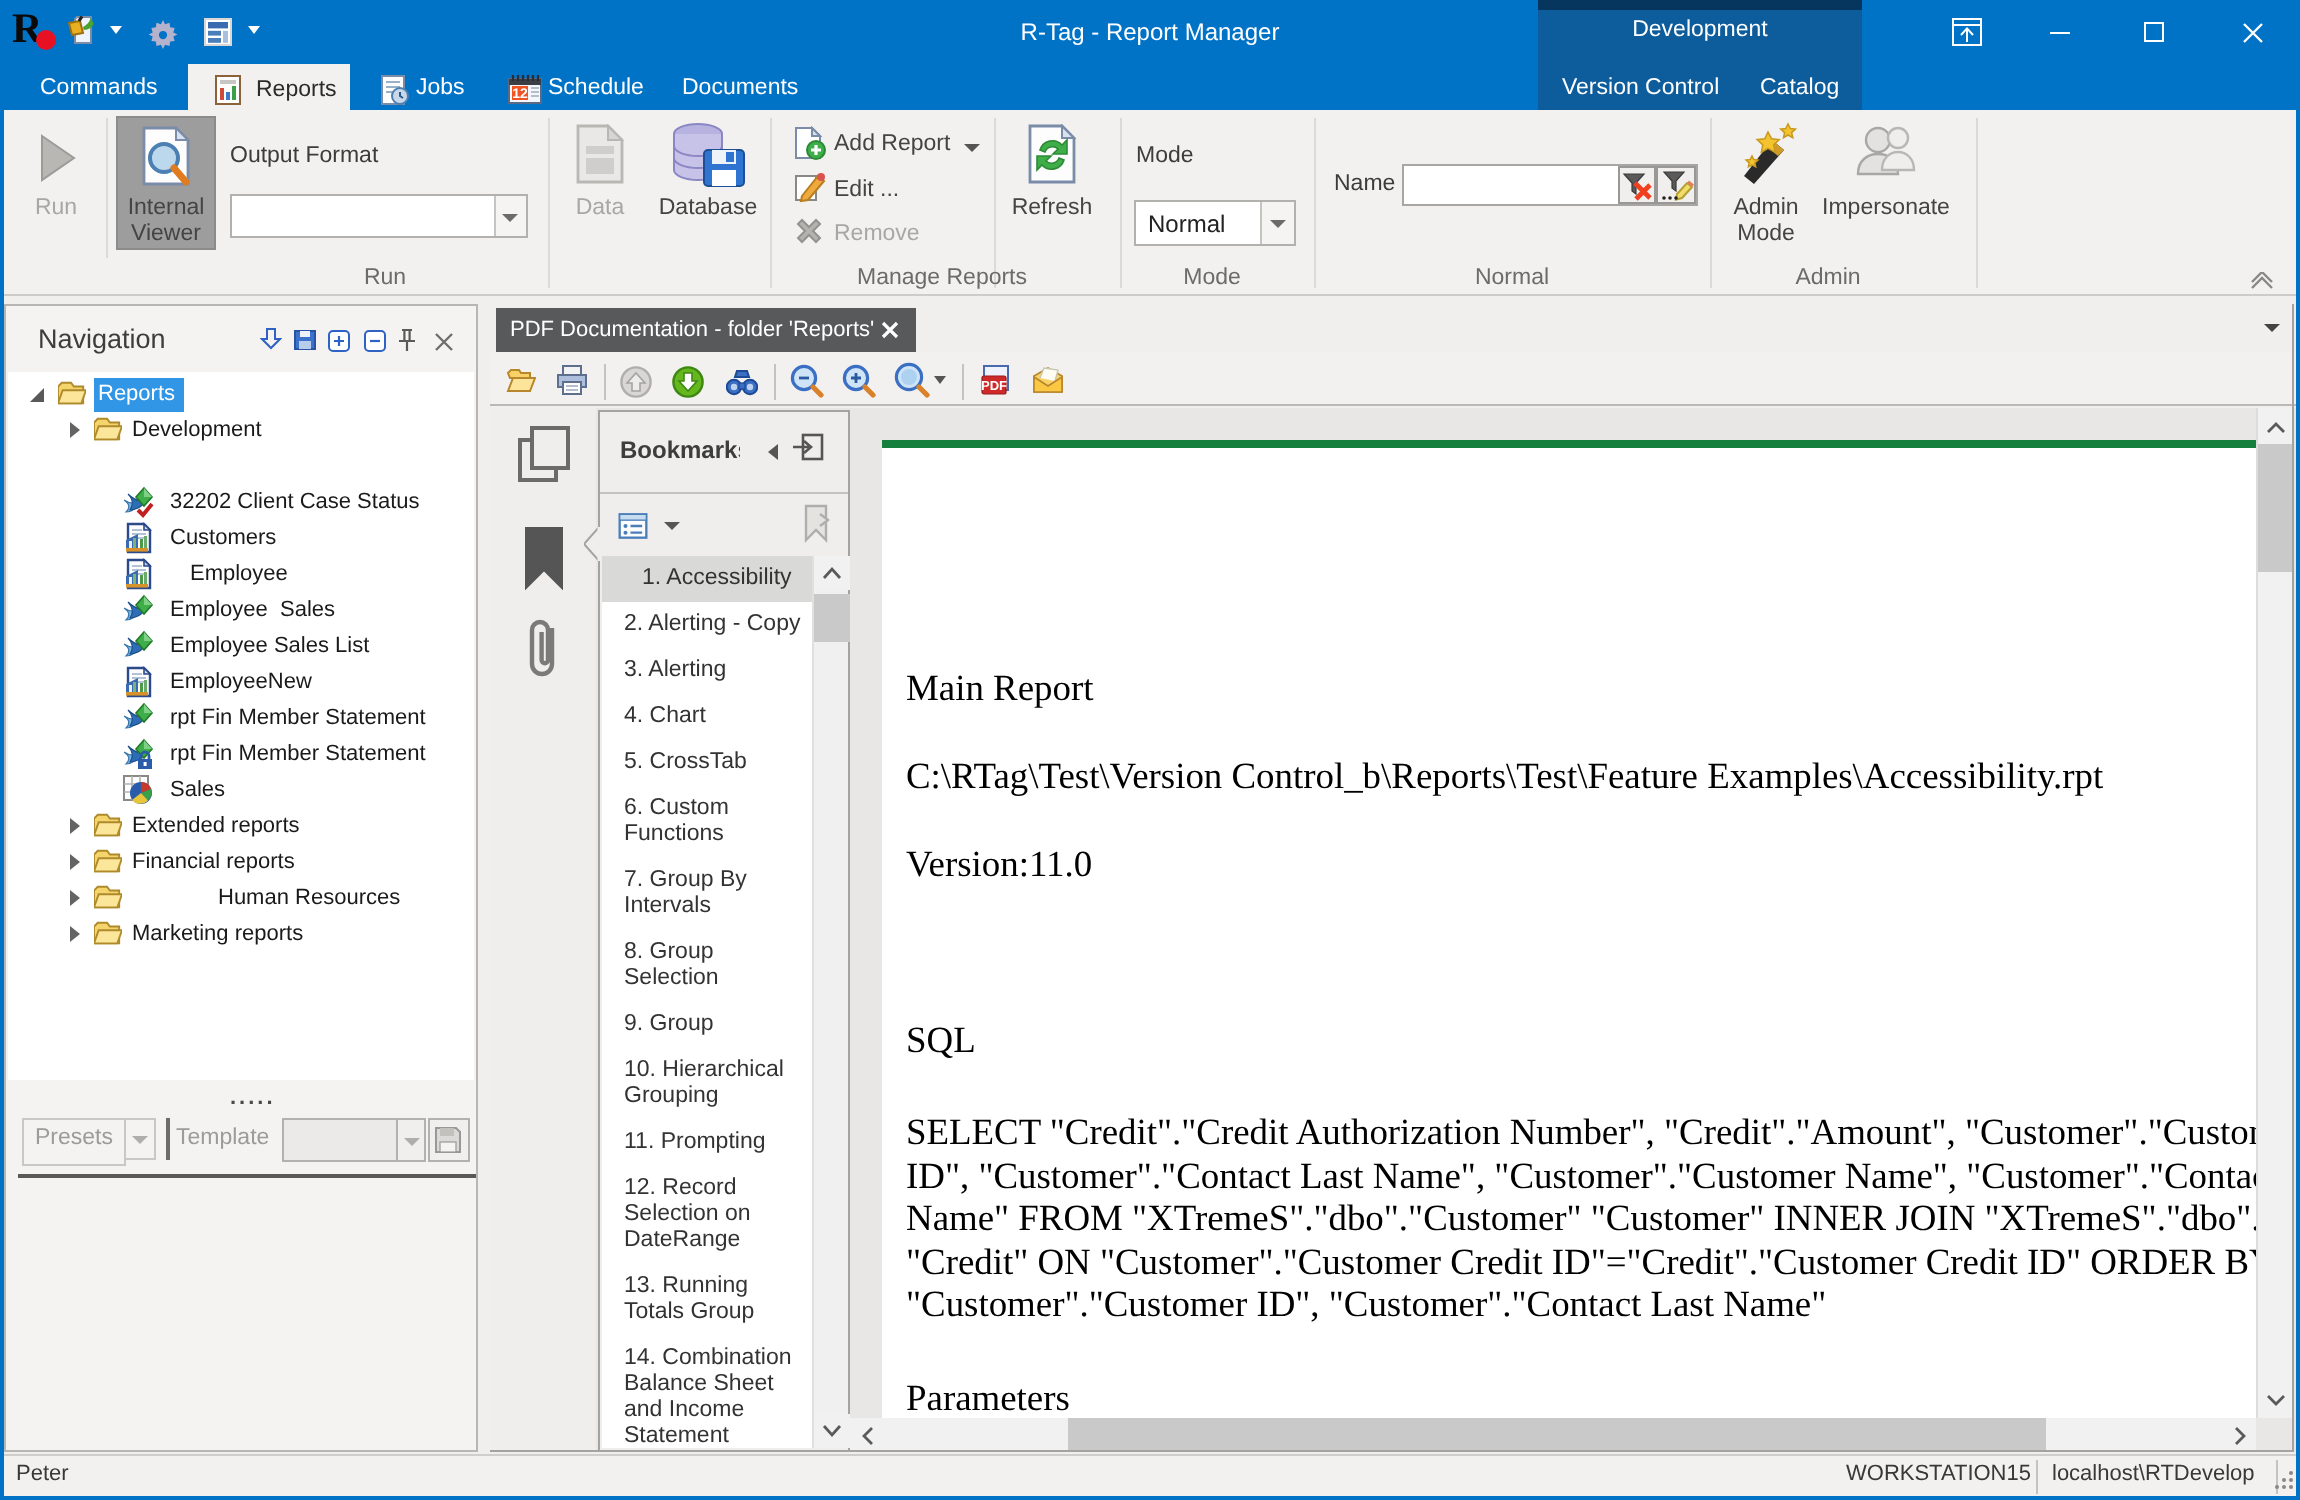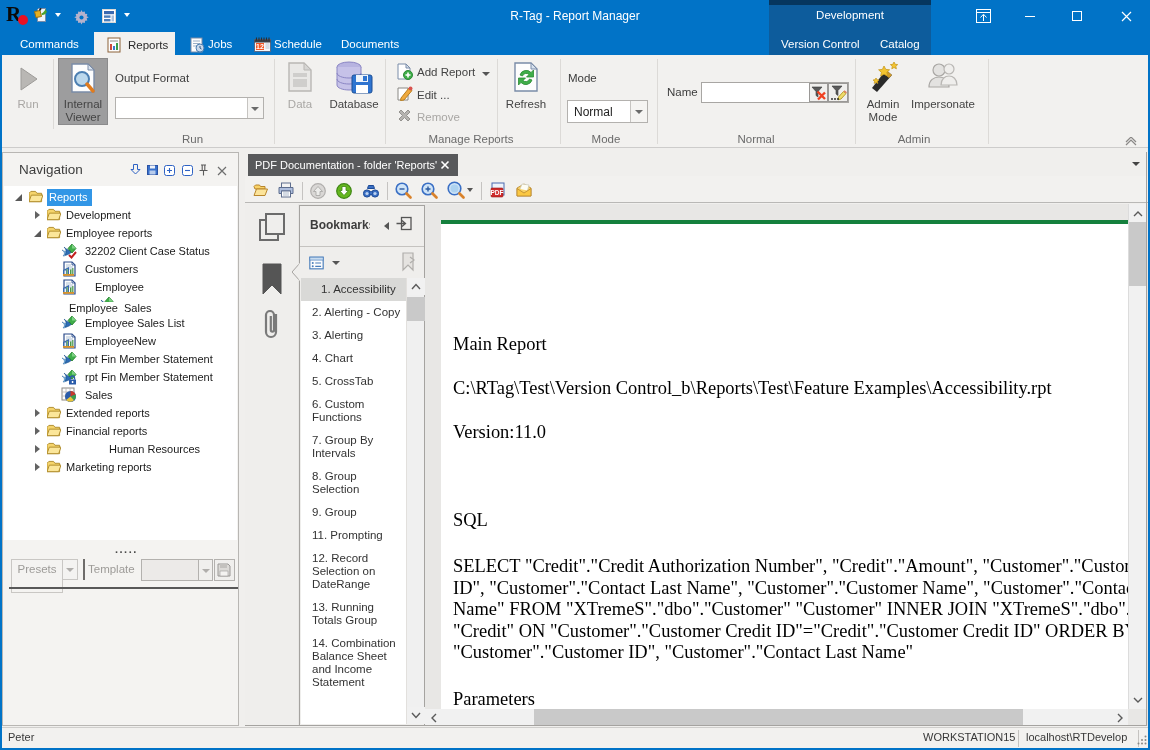--- a/index.html
+++ b/index.html
@@ -381,49 +381,40 @@
     </div>
     <div class="trow" style="left:0;top:20px;width:233px;">
       <svg width="5" height="8" viewBox="0 0 5 8" style="margin-left:31px;">
           <path d="M0 0 L5 4 L0 8 Z" fill="#636363"></path>
         </svg>
       <svg width="14" height="14" viewBox="1 1 15 15" style="margin-left:7px;">
           <use href="#i-folder"></use>
         </svg>
       <span style="margin-left:5px;">Development</span>
     </div>
-    <div class="trow" style="left:0;top:38px;width:233px;">
-      <svg width="7" height="7" viewBox="0 0 7 7" style="margin-left:30px;">
-          <path d="M7 0 V7 H0 Z" fill="#595959"></path>
-        </svg>
-      <svg width="14" height="14" viewBox="1 1 15 15" style="margin-left:6px;">
-          <use href="#i-folder"></use>
-        </svg>
-      <span style="margin-left:5px;">Employee reports</span>
-    </div>
     <div class="trow" style="left:57px;top:56px;">
       <svg width="16" height="16">
           <use href="#i-crystal"></use>
           <path d="M8 12 l2.5 2.5 L15 9" stroke="#c02020" stroke-width="2" fill="none"></path>
         </svg>
       <span style="margin-left:8px;">32202 Client Case Status</span>
     </div>
     <div class="trow" style="left:57px;top:74px;">
       <svg width="16" height="16">
           <use href="#i-report"></use>
         </svg>
       <span style="margin-left:8px;">Customers</span>
     </div>
     <div class="trow" style="left:57px;top:92px;">
       <svg width="16" height="16">
           <use href="#i-report"></use>
         </svg>
       <span style="margin-left:18px;">Employee</span>
     </div>
-    <div class="trow" style="left:57px;top:110px;flex-direction:column;">
+    <div class="trow" style="left:57px;top:110px;">
       <svg width="16" height="16">
           <use href="#i-crystal"></use>
         </svg>
       <span style="margin-left:8px;">Employee&nbsp; Sales</span>
     </div>
     <div class="trow" style="left:57px;top:128px;">
       <svg width="16" height="16">
           <use href="#i-crystal"></use>
         </svg>
       <span style="margin-left:8px;">Employee Sales List</span>
@@ -487,21 +478,21 @@
           <path d="M0 0 L5 4 L0 8 Z" fill="#636363"></path>
         </svg>
       <svg width="14" height="14" viewBox="1 1 15 15" style="margin-left:7px;">
           <use href="#i-folder"></use>
         </svg>
       <span style="margin-left:5px;">Marketing reports</span>
     </div>
   </div>
   <div id="presets-zone">
     <div style="position:absolute;left:112px;top:3px;letter-spacing:1.5px;font-weight:bold;color:#4a4a4a;font-size:11px;">.....</div>
-    <div style="position:absolute;left:8px;top:19px;width:52px;height:34px;border:1px solid #c9c7c4;background:#f4f3f1;color:#9d9b98;font-size:11.5px;line-height:19px;text-align:center;">Presets</div>
+    <div style="position:absolute;left:8px;top:19px;width:52px;height:24px;border:1px solid #c9c7c4;background:#f4f3f1;color:#9d9b98;font-size:11.5px;line-height:19px;text-align:center;">Presets</div>
     <div style="position:absolute;left:60px;top:19px;width:15px;height:21px;border:1px solid #c9c7c4;border-left:none;background:#f4f3f1;">
         <div class="caret" style="left:3px;top:8px;border-top-color:#b0aeab;"></div>
       </div>
     <div style="position:absolute;left:80px;top:19px;width:2px;height:21px;background:#6e6c6a;"></div>
     <div style="position:absolute;left:85px;top:23px;color:#9d9b98;font-size:11.5px;">Template</div>
     <div style="position:absolute;left:138px;top:19px;width:58px;height:22px;border:1px solid #b3b1ae;background:#eceae8;"></div>
     <div style="position:absolute;left:196px;top:19px;width:14px;height:22px;border:1px solid #b3b1ae;border-left:none;background:#f0efed;">
         <div class="caret" style="left:3px;top:9px;border-top-color:#b0aeab;"></div>
       </div>
     <div style="position:absolute;left:211px;top:19px;width:21px;height:22px;border:1px solid #b3b1ae;background:#f0efed;">
@@ -658,20 +649,21 @@
       <div id="booklist">
         <div class="bitem sel">1. Accessibility</div>
         <div class="bitem">2. Alerting - Copy</div>
         <div class="bitem">3. Alerting</div>
         <div class="bitem">4. Chart</div>
         <div class="bitem">5. CrossTab</div>
         <div class="bitem">6. Custom Functions</div>
         <div class="bitem">7. Group By Intervals</div>
         <div class="bitem">8. Group Selection</div>
         <div class="bitem">9. Group</div>
+        <div class="bitem">10. Hierarchical Grouping</div>
         <div class="bitem">11. Prompting</div>
         <div class="bitem">12. Record Selection on DateRange</div>
         <div class="bitem">13. Running Totals Group</div>
         <div class="bitem">14. Combination Balance Sheet and Income Statement</div>
       </div>
       <div id="bookscroll">
         <div style="position:absolute;left:0;top:0;width:18px;height:17px;background:#f1f1f1;">
             <svg style="position:absolute;left:4px;top:5px;" width="10" height="7" viewBox="0 0 10 7">
               <path d="M1 6 L5 1.5 L9 6" fill="none" stroke="#5a5a5a" stroke-width="1.4"></path>
             </svg>

